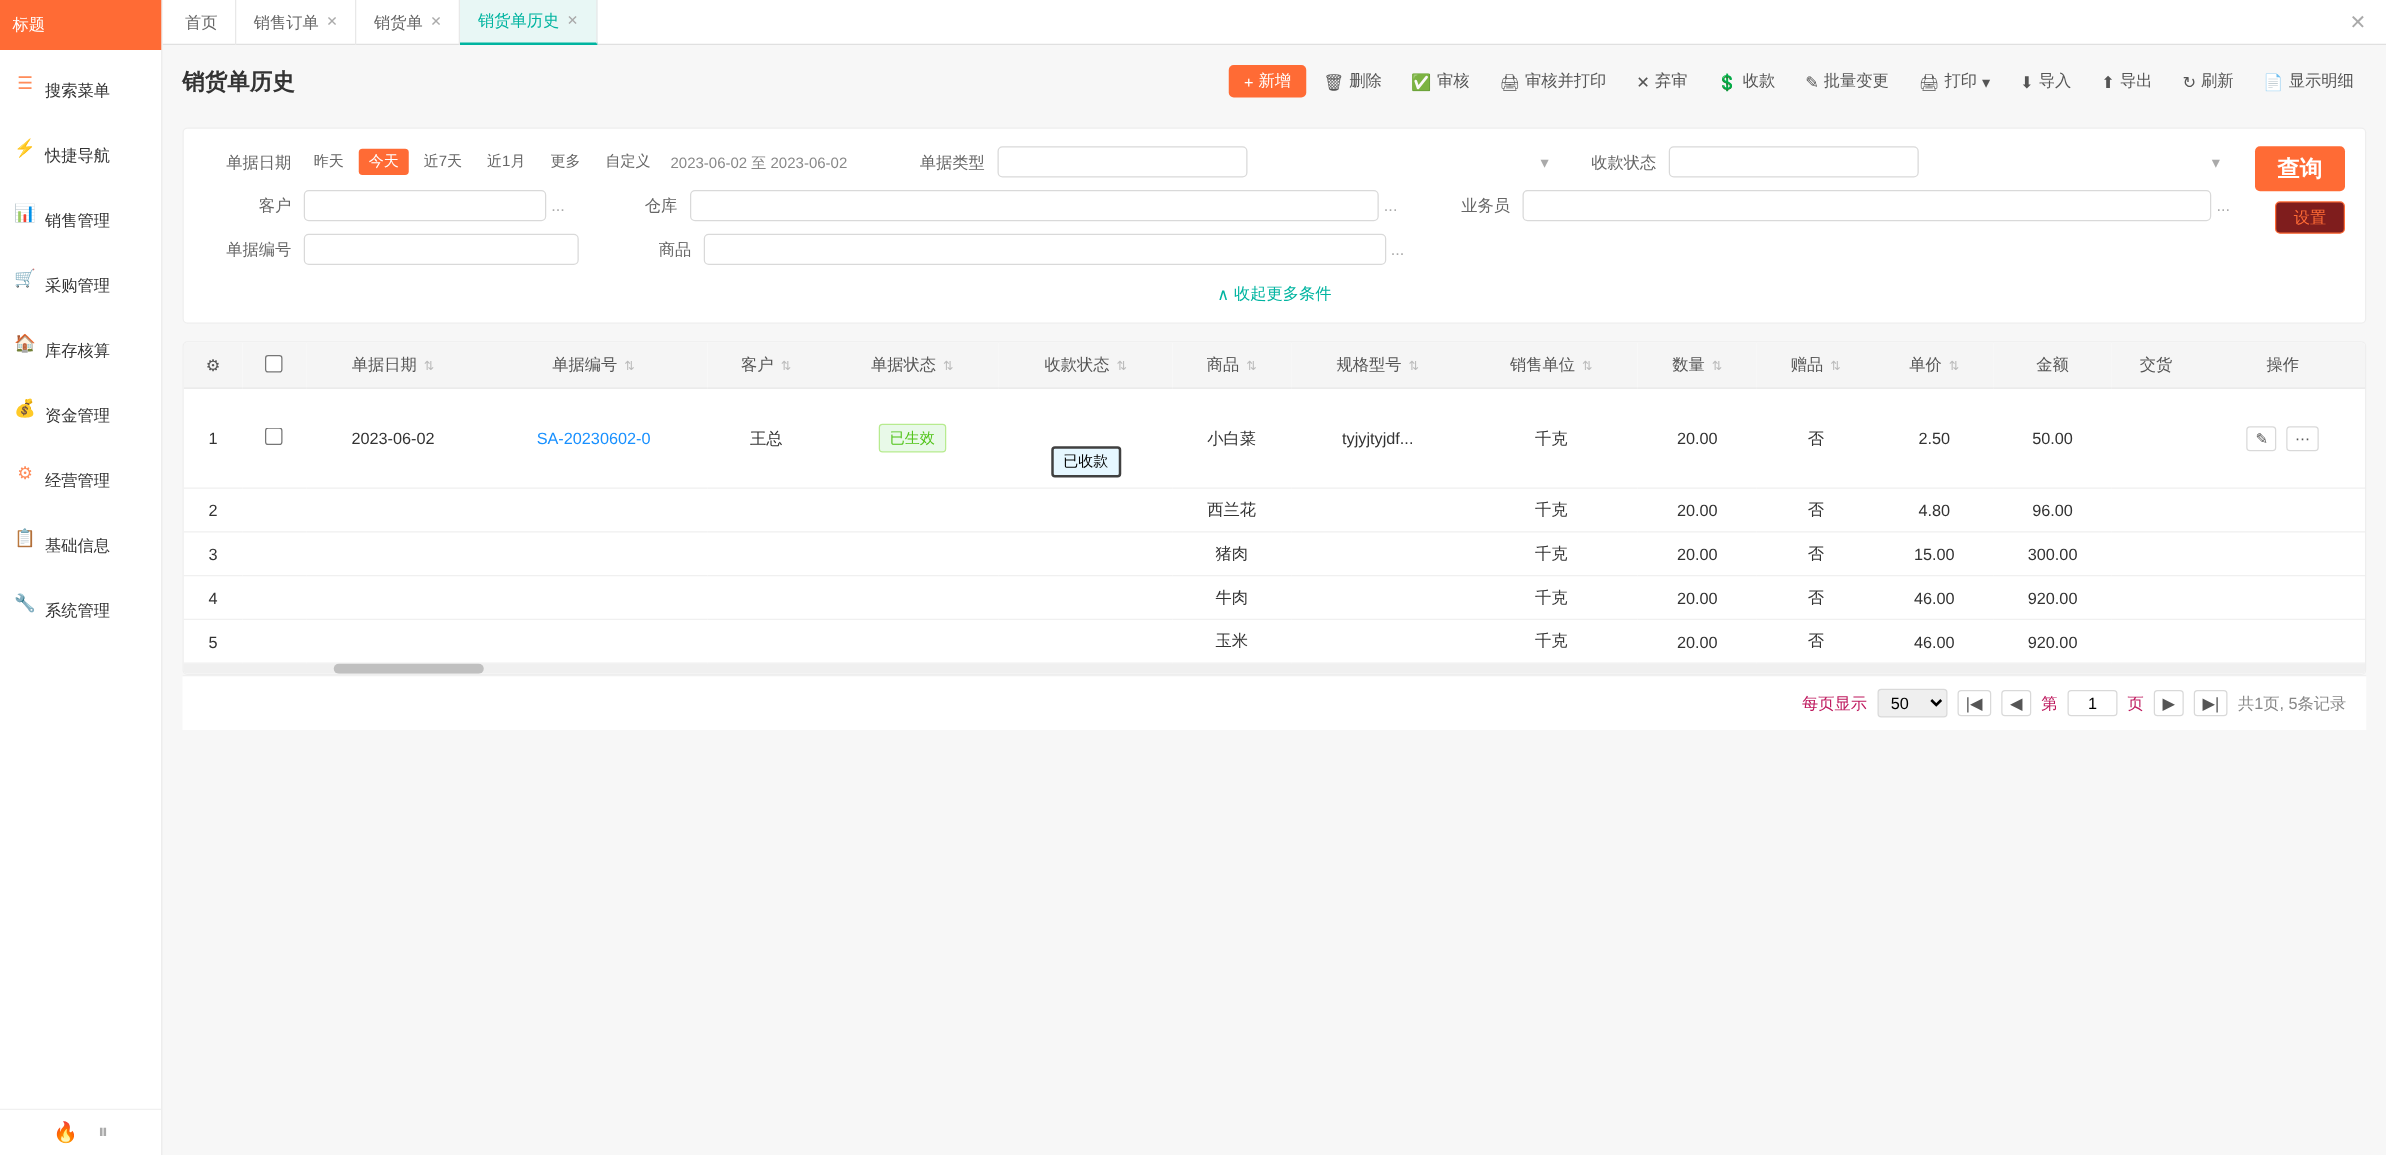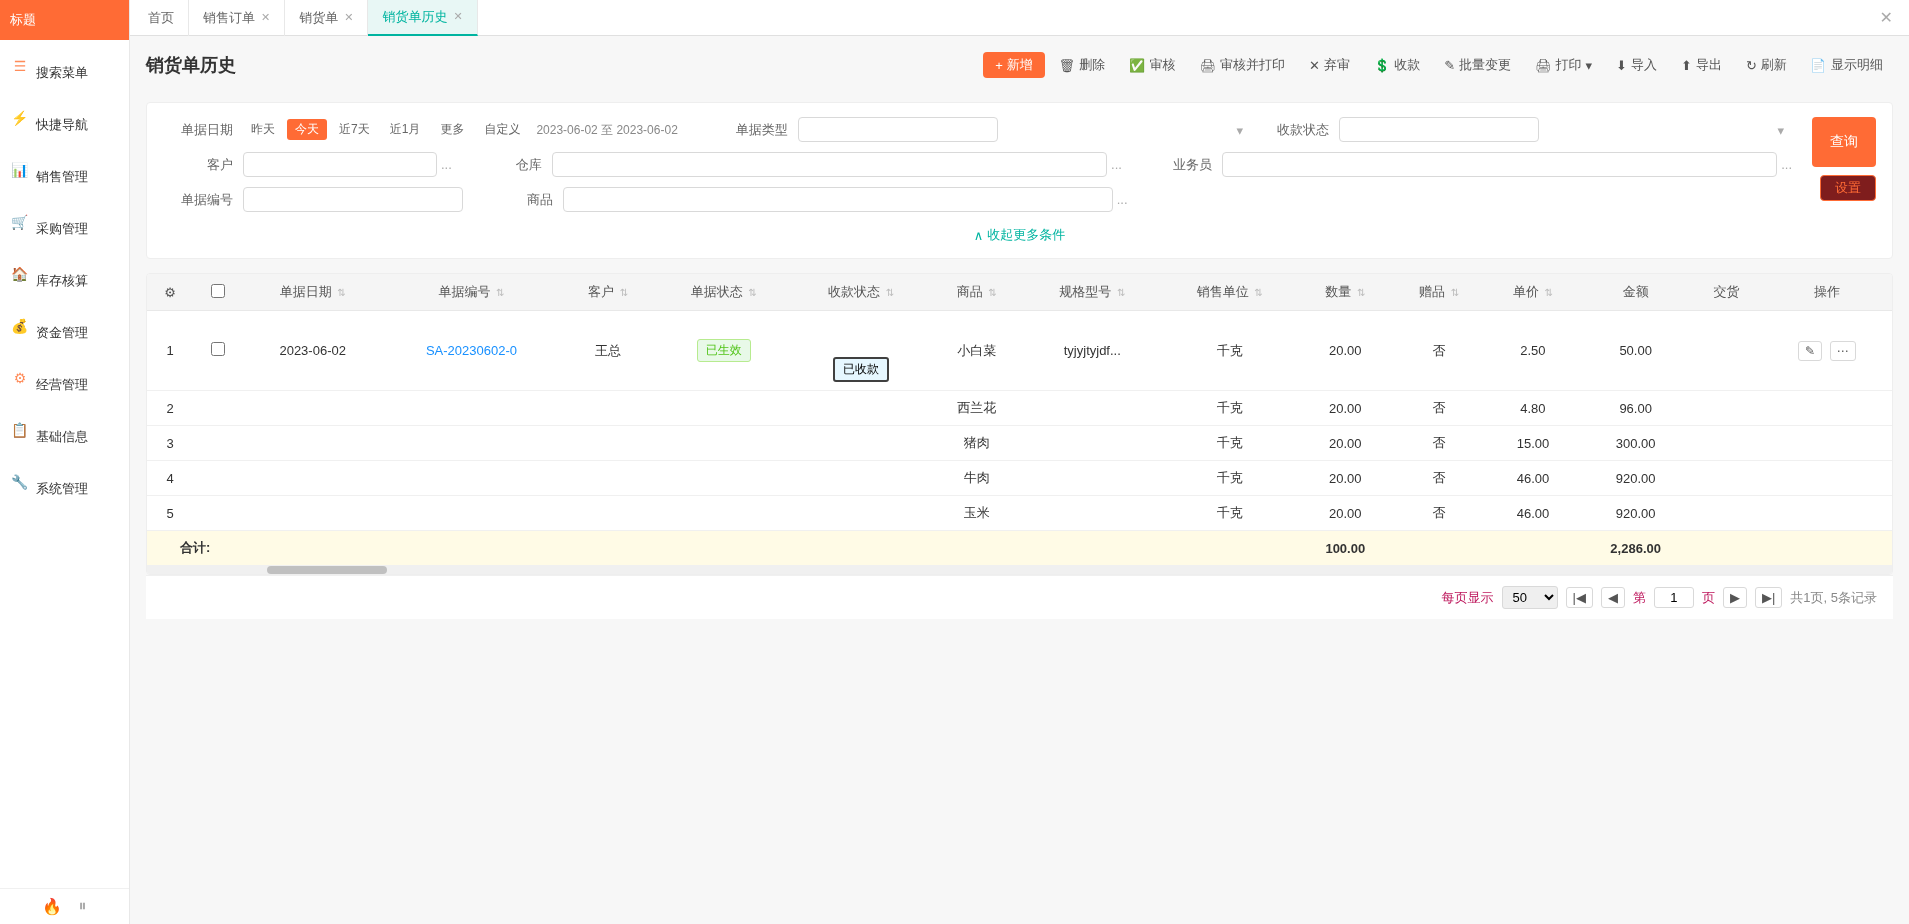--- a/index.html
+++ b/index.html
@@ -71,21 +71,21 @@
     
     .pagination { display: flex; align-items: center; justify-content: flex-end; padding: 10px 16px; gap: 8px; background: #fff; border-top: 1px solid #f0f0f0; }
     .pag-label { color: #be185d; font-size: 13px; }
     .pag-select { border: 1px solid #d9d9d9; border-radius: 3px; padding: 2px 6px; font-size: 13px; }
     .pag-btn { border: 1px solid #d9d9d9; border-radius: 3px; padding: 2px 6px; cursor: pointer; background: #fff; color: #555; font-size: 13px; }
     .pag-btn:disabled { color: #ccc; cursor: not-allowed; }
     .pag-input { border: 1px solid #d9d9d9; border-radius: 3px; padding: 2px 6px; width: 40px; text-align: center; font-size: 13px; }
     .pag-info { color: #888; font-size: 13px; }
 
     .header-toolbar { display: flex; justify-content: space-between; align-items: center; margin-bottom: 10px; }
-    .query-btn { background: #ff6b35; color: #fff; border: none; border-radius: 4px; padding: 16px 18px; cursor: pointer; font-size: 14px; font-weight: normal; }
+    .query-btn { background: #ff6b35; color: #fff; border: none; border-radius: 4px; padding: 6px 18px; cursor: pointer; font-size: 18px; font-weight: bold; }
     .setting-btn { background: #7f1d1d; color: #ff6b35; border: 1px solid #ff6b35; border-radius: 4px; padding: 3px 14px; cursor: pointer; font-size: 13px; margin-top: 4px; display: block; }
     .query-area { display: flex; flex-direction: column; align-items: flex-end; gap: 4px; }
     .scrollbar-area { height: 8px; background: #f0f0f0; margin: 0; }
     .scrollbar-thumb { height: 8px; width: 120px; background: #c0c0c0; border-radius: 4px; margin-left: 120px; }
   </style>
 </head>
 <body>
 
 <div class="sidebar">
   <div class="sidebar-top">
@@ -460,29 +460,20 @@
             <td></td>
             <td>千克</td>
             <td>20.00</td>
             <td>否</td>
             <td>46.00</td>
             <td>920.00</td>
             <td></td>
             <td></td>
           </tr>
 
-          <tr class="summary-row">
-            <td colspan="2">合计:</td>
-            <td colspan="8"></td>
-            <td>100.00</td>
-            <td></td>
-            <td></td>
-            <td>2,286.00</td>
-            <td colspan="2"></td>
-          </tr>
         </tbody>
       </table>
       <div class="scrollbar-area">
         <div class="scrollbar-thumb"></div>
       </div>
     </div>
 
     <div class="pagination">
       <span class="pag-label">每页显示</span>
       <select class="pag-select">

